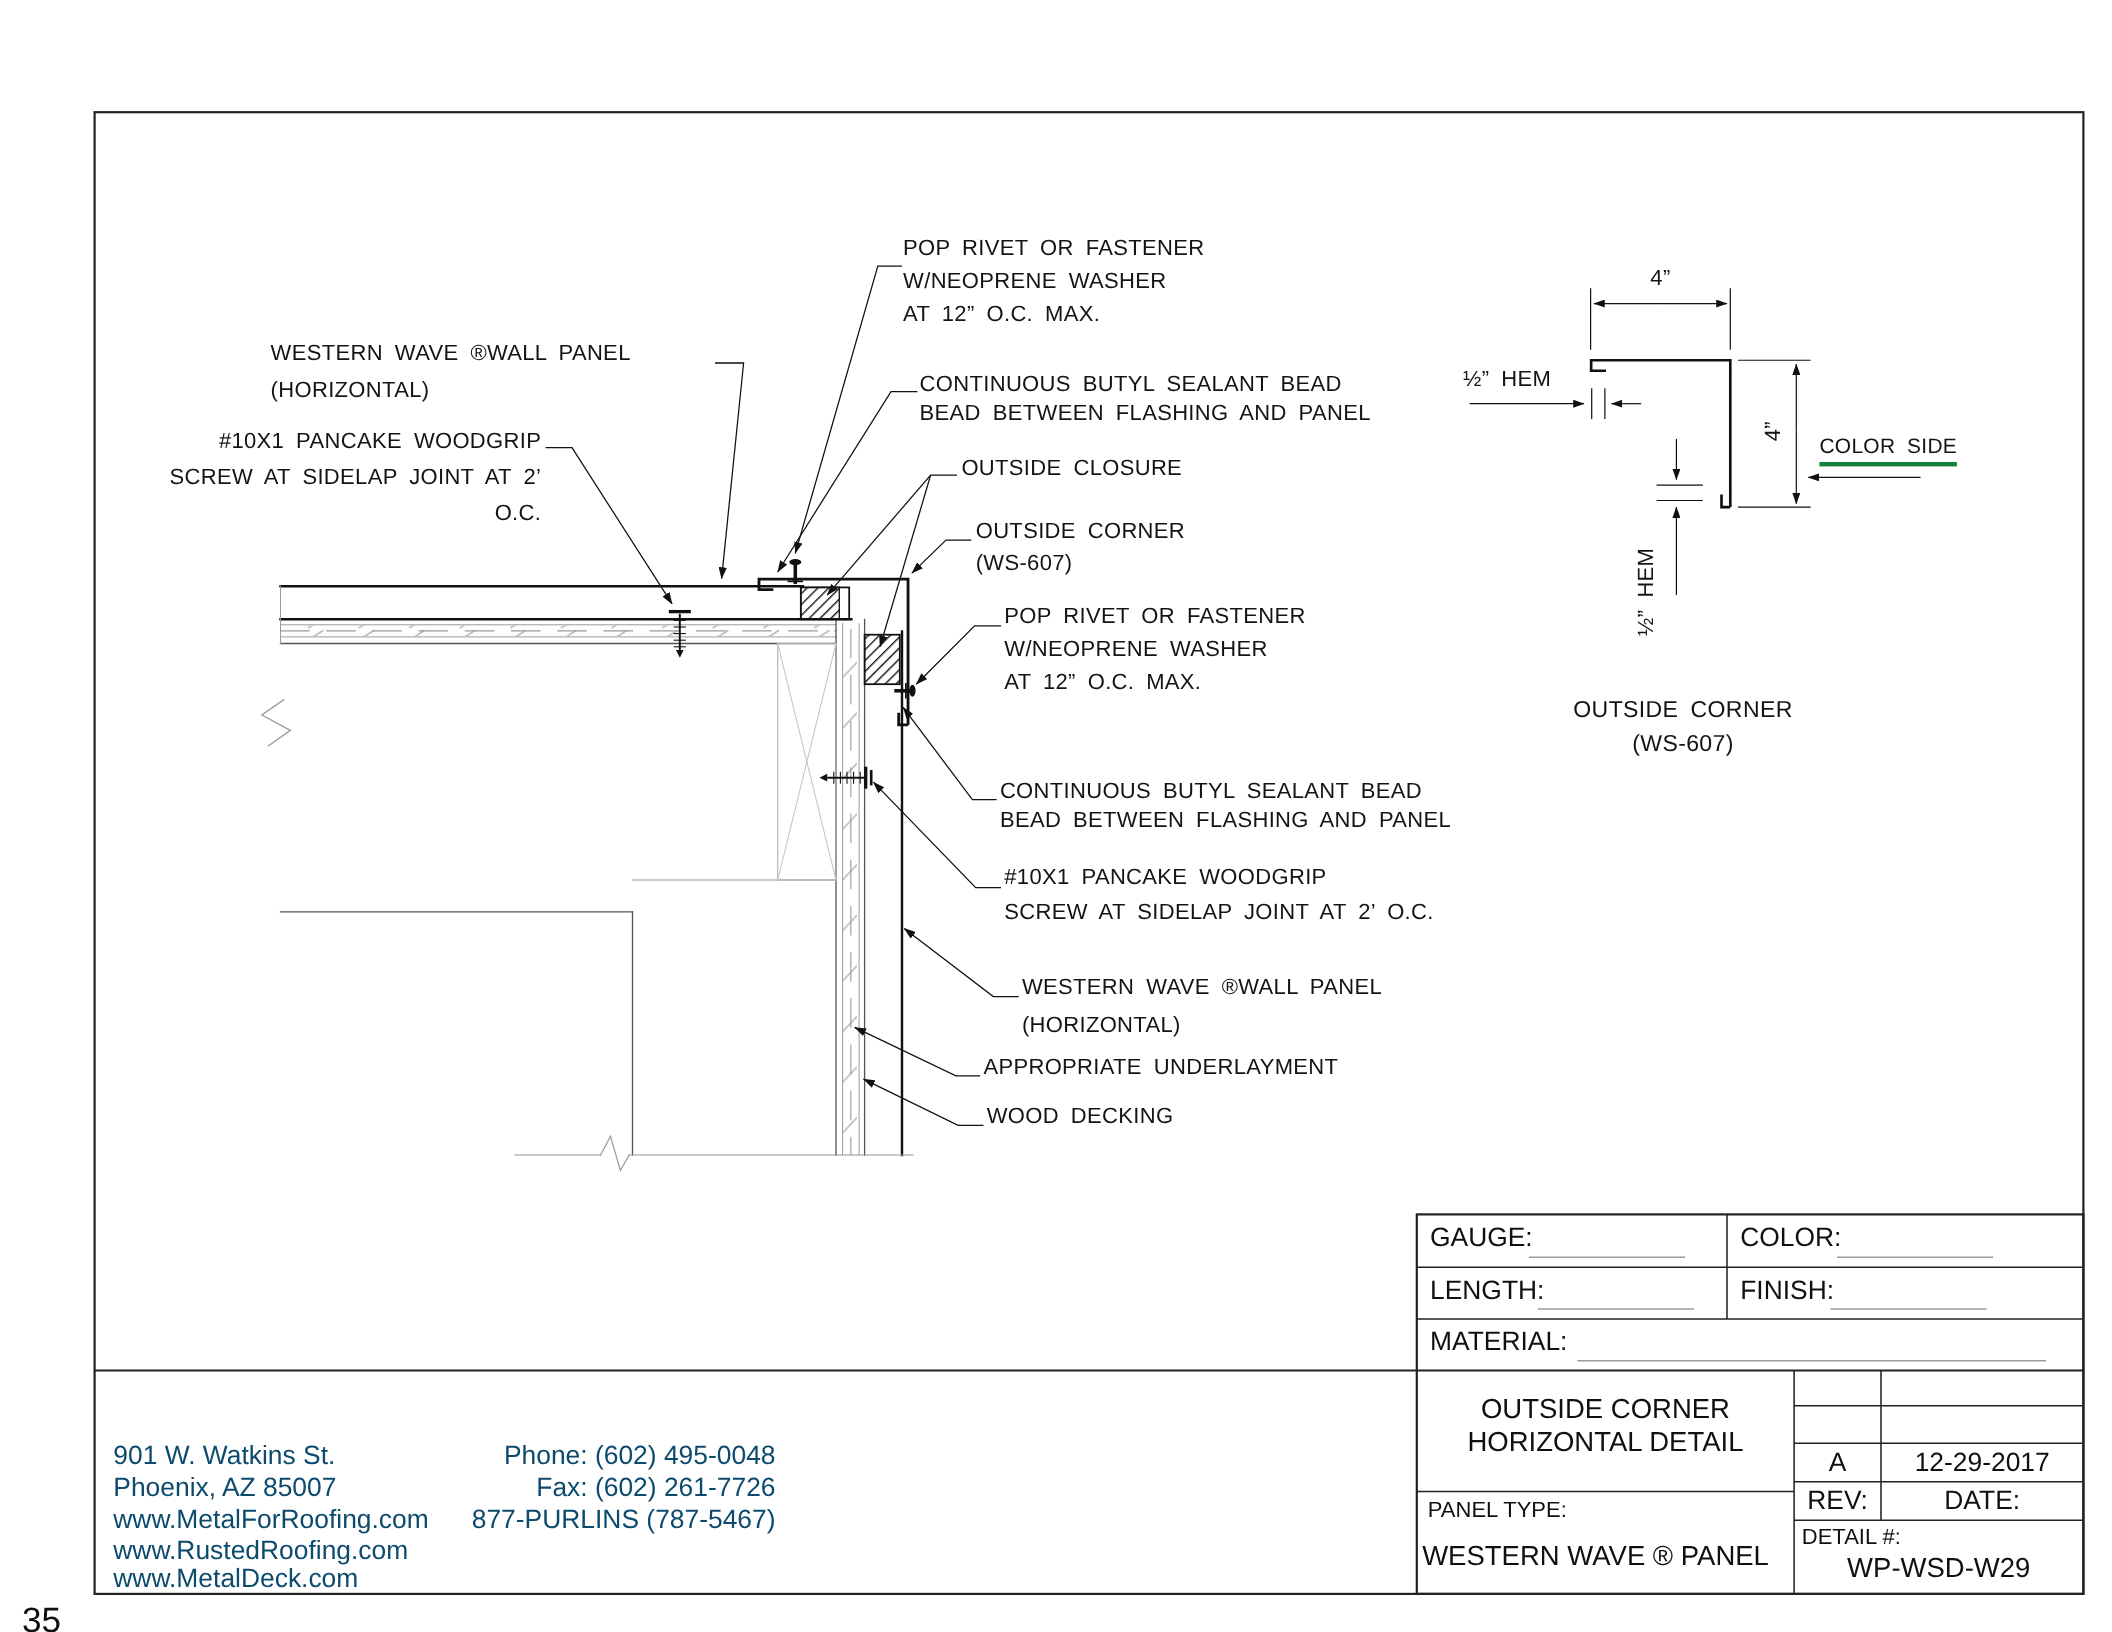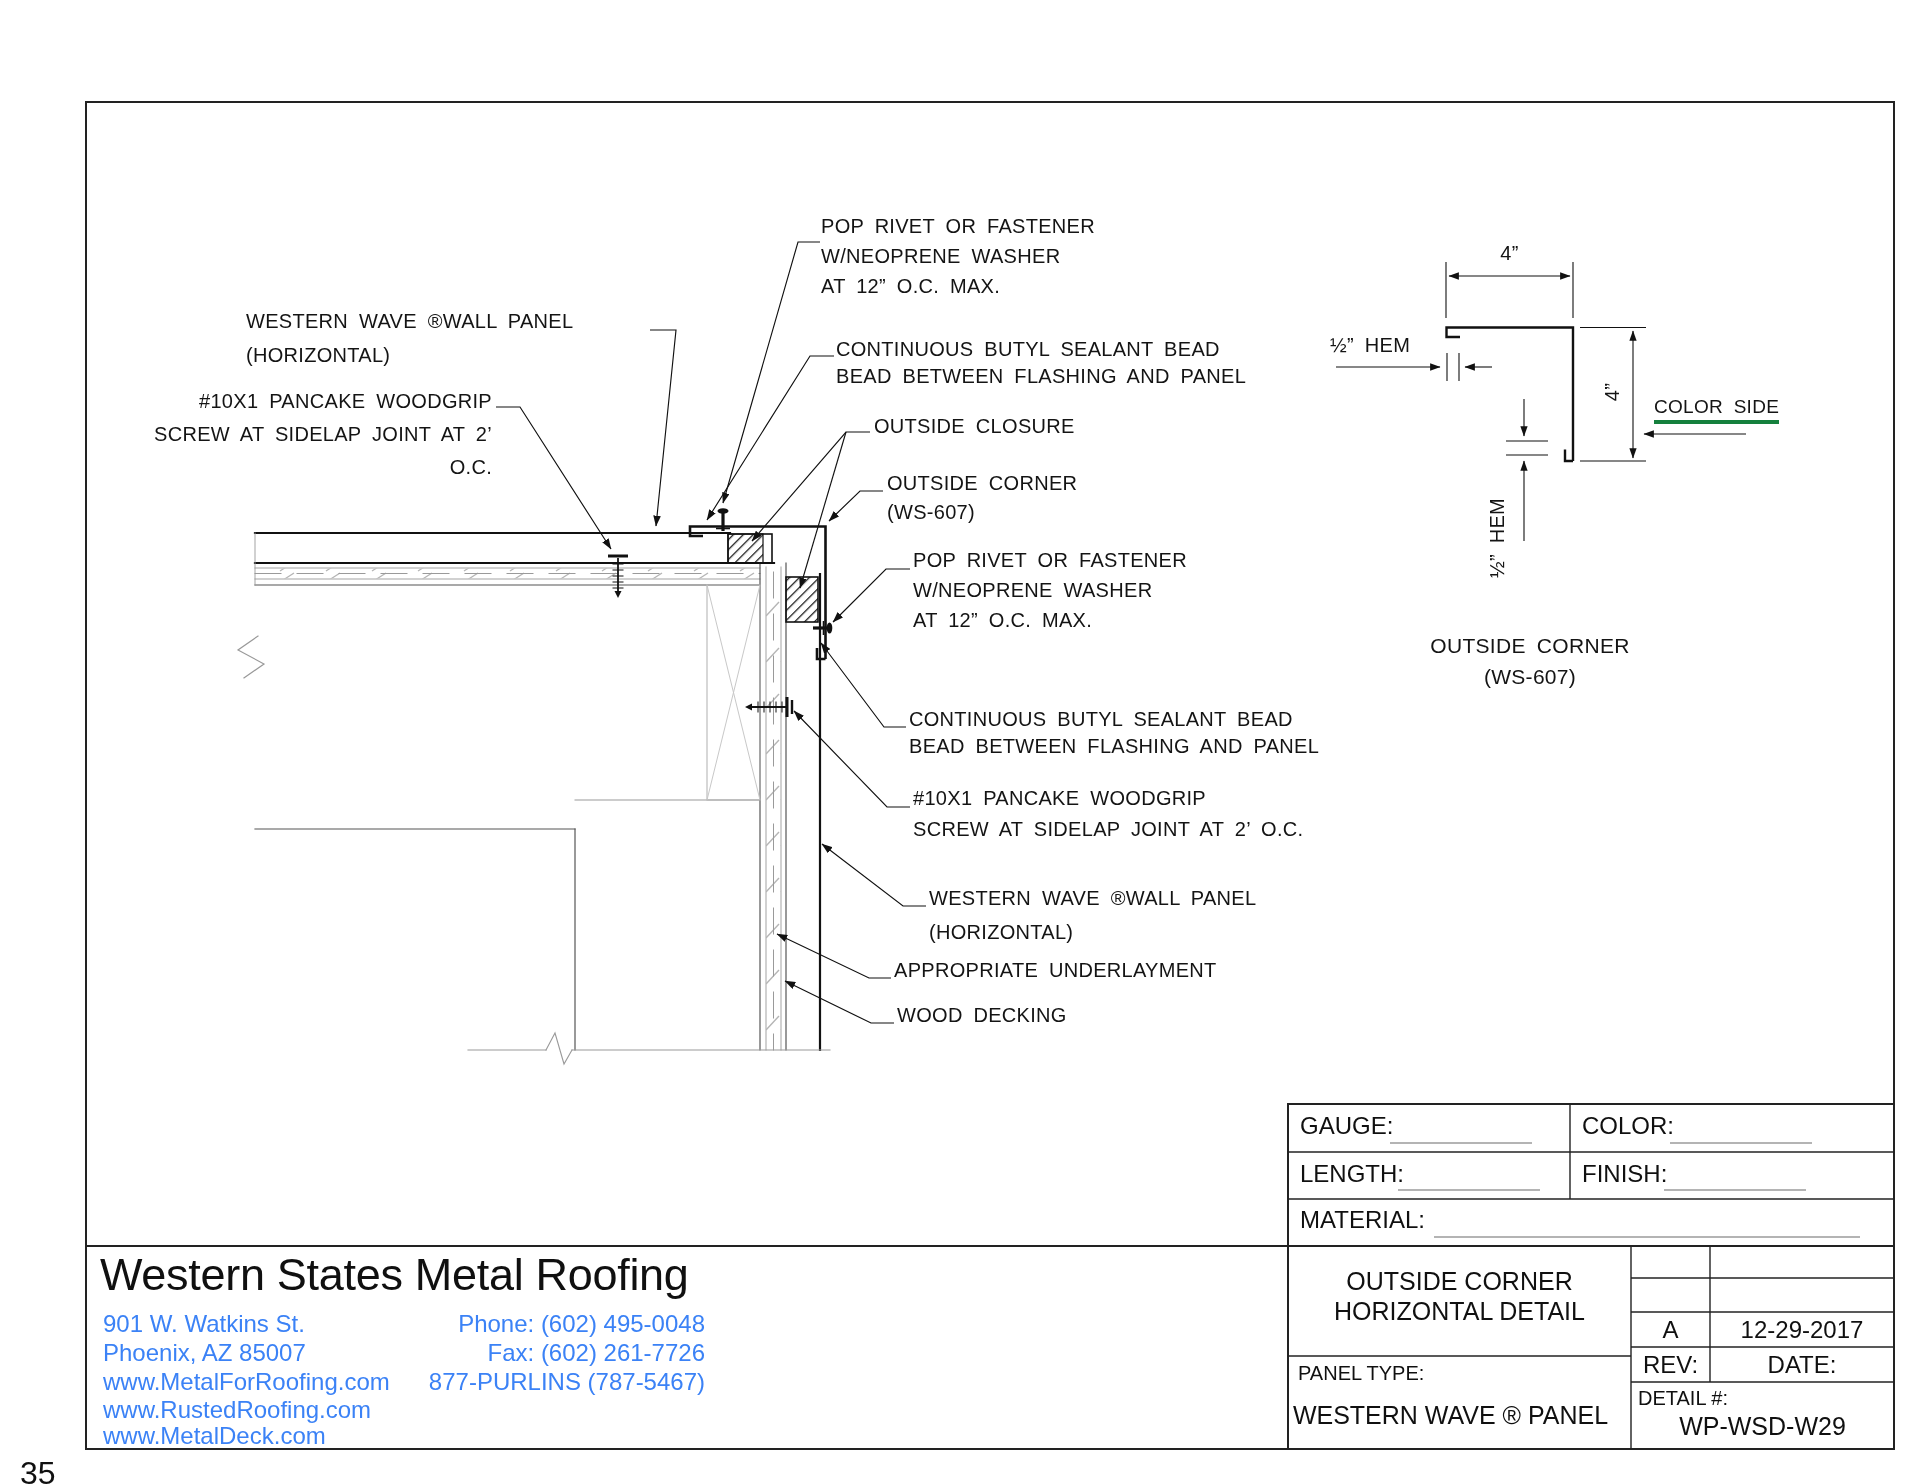--- a/index.html
+++ b/index.html
@@ -9,21 +9,21 @@
   .lbl{position:absolute;font-size:20px;line-height:30px;letter-spacing:.3px;word-spacing:5px;
        color:#141414;white-space:pre-line;}
   .lh27{line-height:27px}.lh29{line-height:29px}.lh31{line-height:31px}
   .lh33{line-height:33px}.lh34{line-height:34px}
   .ralign{text-align:right;}
   .tb{position:absolute;font-size:24px;line-height:24px;color:#101010;white-space:pre-line;}
   .tb-sm{font-size:20px;line-height:20px;}
   .tb-lg{font-size:25px;line-height:30px;}
   .ctr{text-align:center;}
   .rot{transform:rotate(-90deg);}
-  .co{position:absolute;font-size:24px;line-height:30px;color:#3b82f6;}
+  .co{position:absolute;font-size:24px;line-height:30px;color:#0c4a6e;}
   .co-name{position:absolute;font-size:45px;line-height:48px;font-weight:500;color:#101010;letter-spacing:-0.3px;}
   .underl{border-bottom:4px solid #15803d;padding-bottom:3px;}
   .pagenum{position:absolute;font-size:32px;color:#101010;}
 </style>
 </head>
 <body>
 
 <div id="sheet">
 
   <svg id="dwg" width="1920" height="1484" viewBox="0 0 1920 1484">
@@ -224,21 +224,20 @@
 HORIZONTAL DETAIL</div>
   <div class="tb tb-sm" style="left:1298px;top:1363px;">PANEL TYPE:</div>
   <div class="tb tb-lg ctr" style="left:1288px;top:1400px;width:325px;">WESTERN WAVE ® PANEL</div>
   <div class="tb ctr" style="left:1631px;top:1318px;width:79px;">A</div>
   <div class="tb ctr" style="left:1710px;top:1318px;width:184px;">12-29-2017</div>
   <div class="tb ctr" style="left:1631px;top:1353px;width:79px;">REV:</div>
   <div class="tb ctr" style="left:1710px;top:1353px;width:184px;">DATE:</div>
   <div class="tb tb-sm" style="left:1638px;top:1388px;">DETAIL #:</div>
   <div class="tb tb-lg ctr" style="left:1631px;top:1411px;width:263px;">WP-WSD-W29</div>
 
-  <div class="co-name" style="left:100px;top:1251px;">Western States Metal Roofing</div>
   <div class="co" style="left:103px;top:1309px;">901 W. Watkins St.</div>
   <div class="co" style="left:103px;top:1338px;">Phoenix, AZ 85007</div>
   <div class="co" style="left:103px;top:1367px;">www.MetalForRoofing.com</div>
   <div class="co" style="left:103px;top:1395px;">www.RustedRoofing.com</div>
   <div class="co" style="left:103px;top:1421px;">www.MetalDeck.com</div>
   <div class="co ralign" style="left:345px;top:1309px;width:360px;">Phone: (602) 495-0048</div>
   <div class="co ralign" style="left:345px;top:1338px;width:360px;">Fax: (602) 261-7726</div>
   <div class="co ralign" style="left:345px;top:1367px;width:360px;">877-PURLINS (787-5467)</div>
 
   <div class="pagenum" style="left:20px;top:1455px;">35</div>

